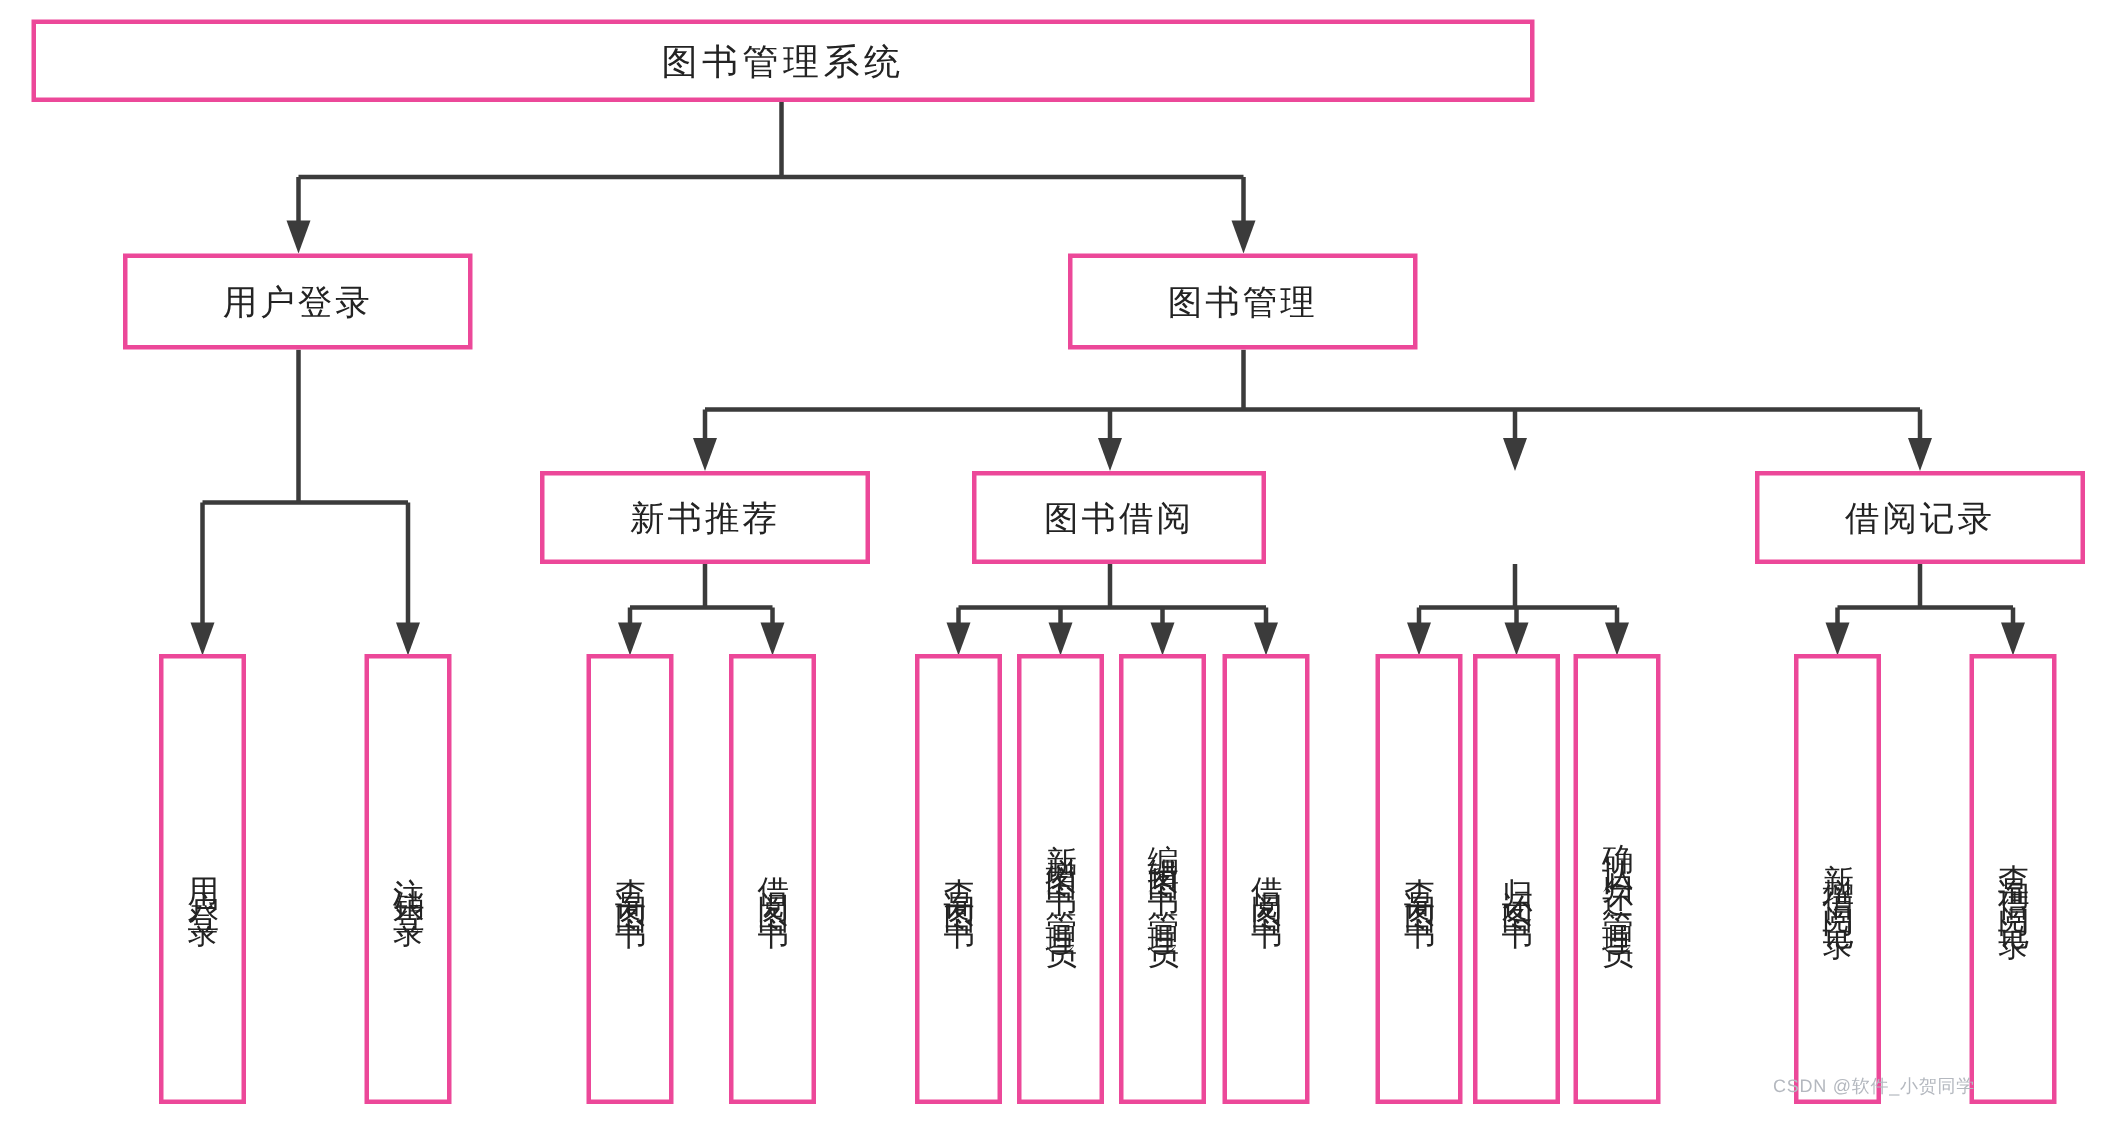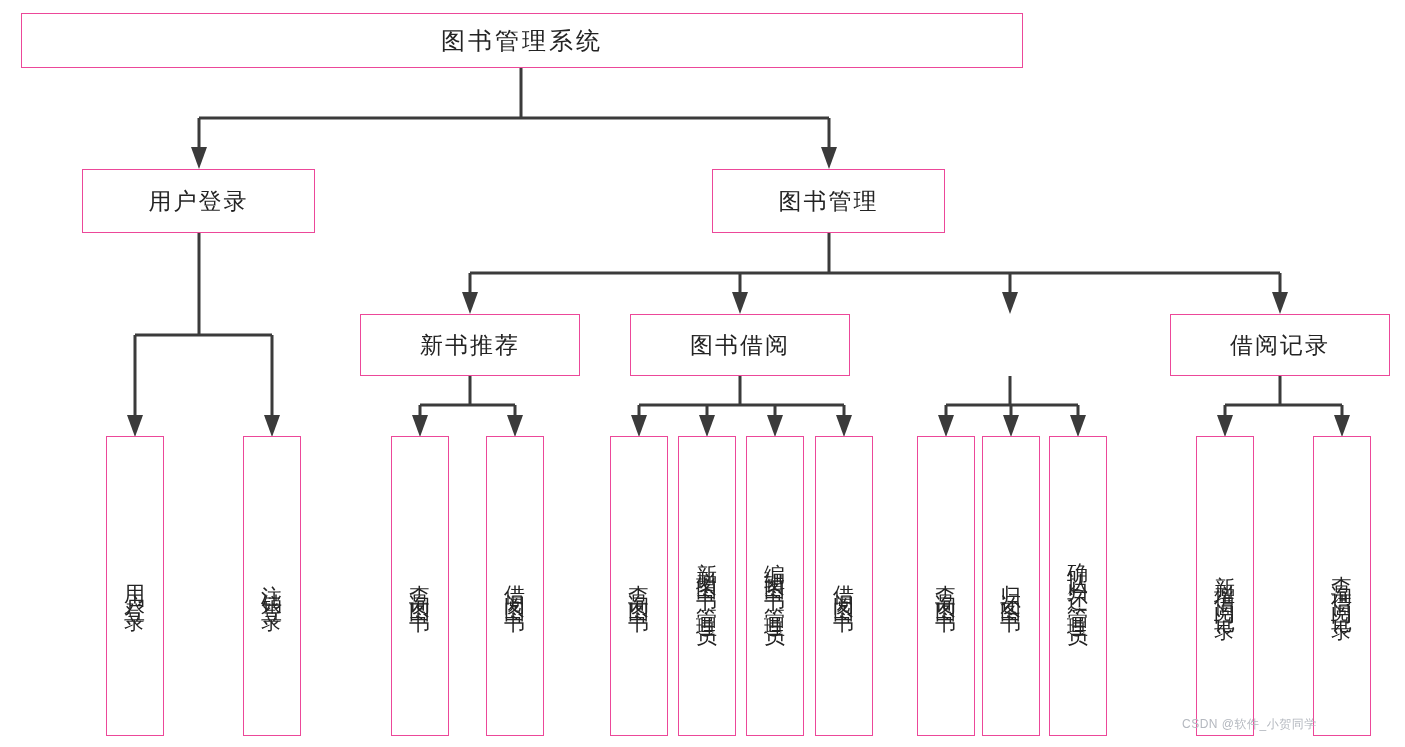--- a/index.html
+++ b/index.html
@@ -17,21 +17,21 @@
   }
   #wires {
     position: absolute;
     left: 0;
     top: 0;
     z-index: 1;
   }
   .node {
     position: absolute;
     box-sizing: border-box;
-    border: 1px solid #ec4899;
+    border: 3px solid #ec4899;
     background: #ffffff;
     display: flex;
     align-items: center;
     justify-content: center;
     color: #232323;
     z-index: 2;
   }
   .node.h span {
     font-size: 23px;
     letter-spacing: 2px;
@@ -112,21 +112,21 @@
   <div class="node h" style="left:82px; top:169px; width:233px; height:64px;">
     <span>用户登录</span>
   </div>
   <div class="node h" style="left:712px; top:169px; width:233px; height:64px;justify-content:center;">
     <span>图书管理</span>
   </div>
 
   <div class="node h" style="left:360px; top:314px; width:220px; height:62px;">
     <span>新书推荐</span>
   </div>
-  <div class="node h" style="left:630px; top:314px; width:220px; height:62px;">
+  <div class="node h" style="left:648px; top:314px; width:196px; height:62px;">
     <span>图书借阅</span>
   </div>
   <div class="node h" style="left:1170px; top:314px; width:220px; height:62px;">
     <span>借阅记录</span>
   </div>
 
   <div class="node v" style="left:106px; top:436px; width:58px; height:300px;">
     <span>用户登录</span>
   </div>
   <div class="node v" style="left:243px; top:436px; width:58px; height:300px;">

